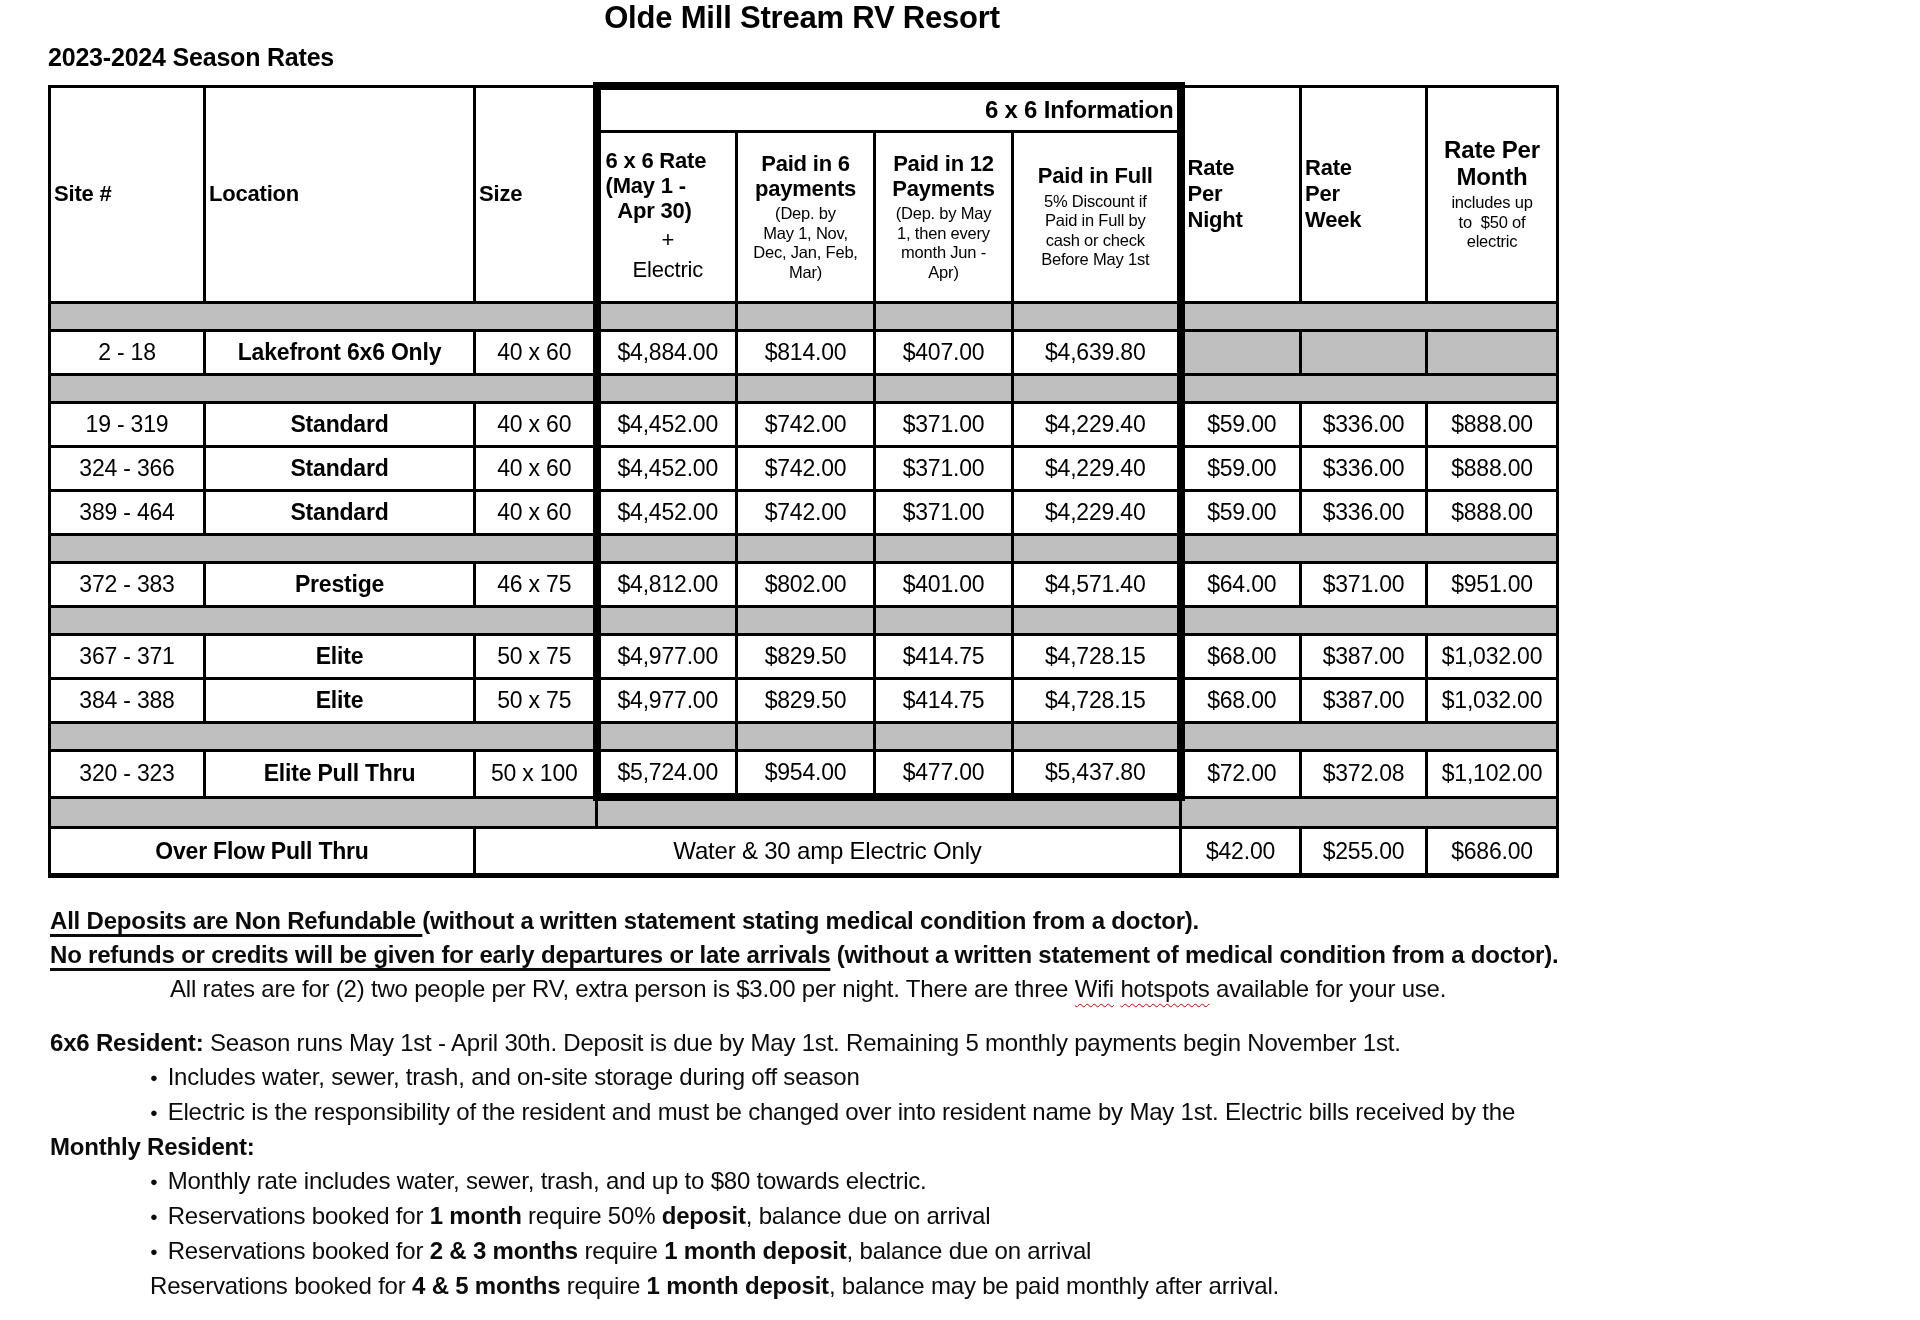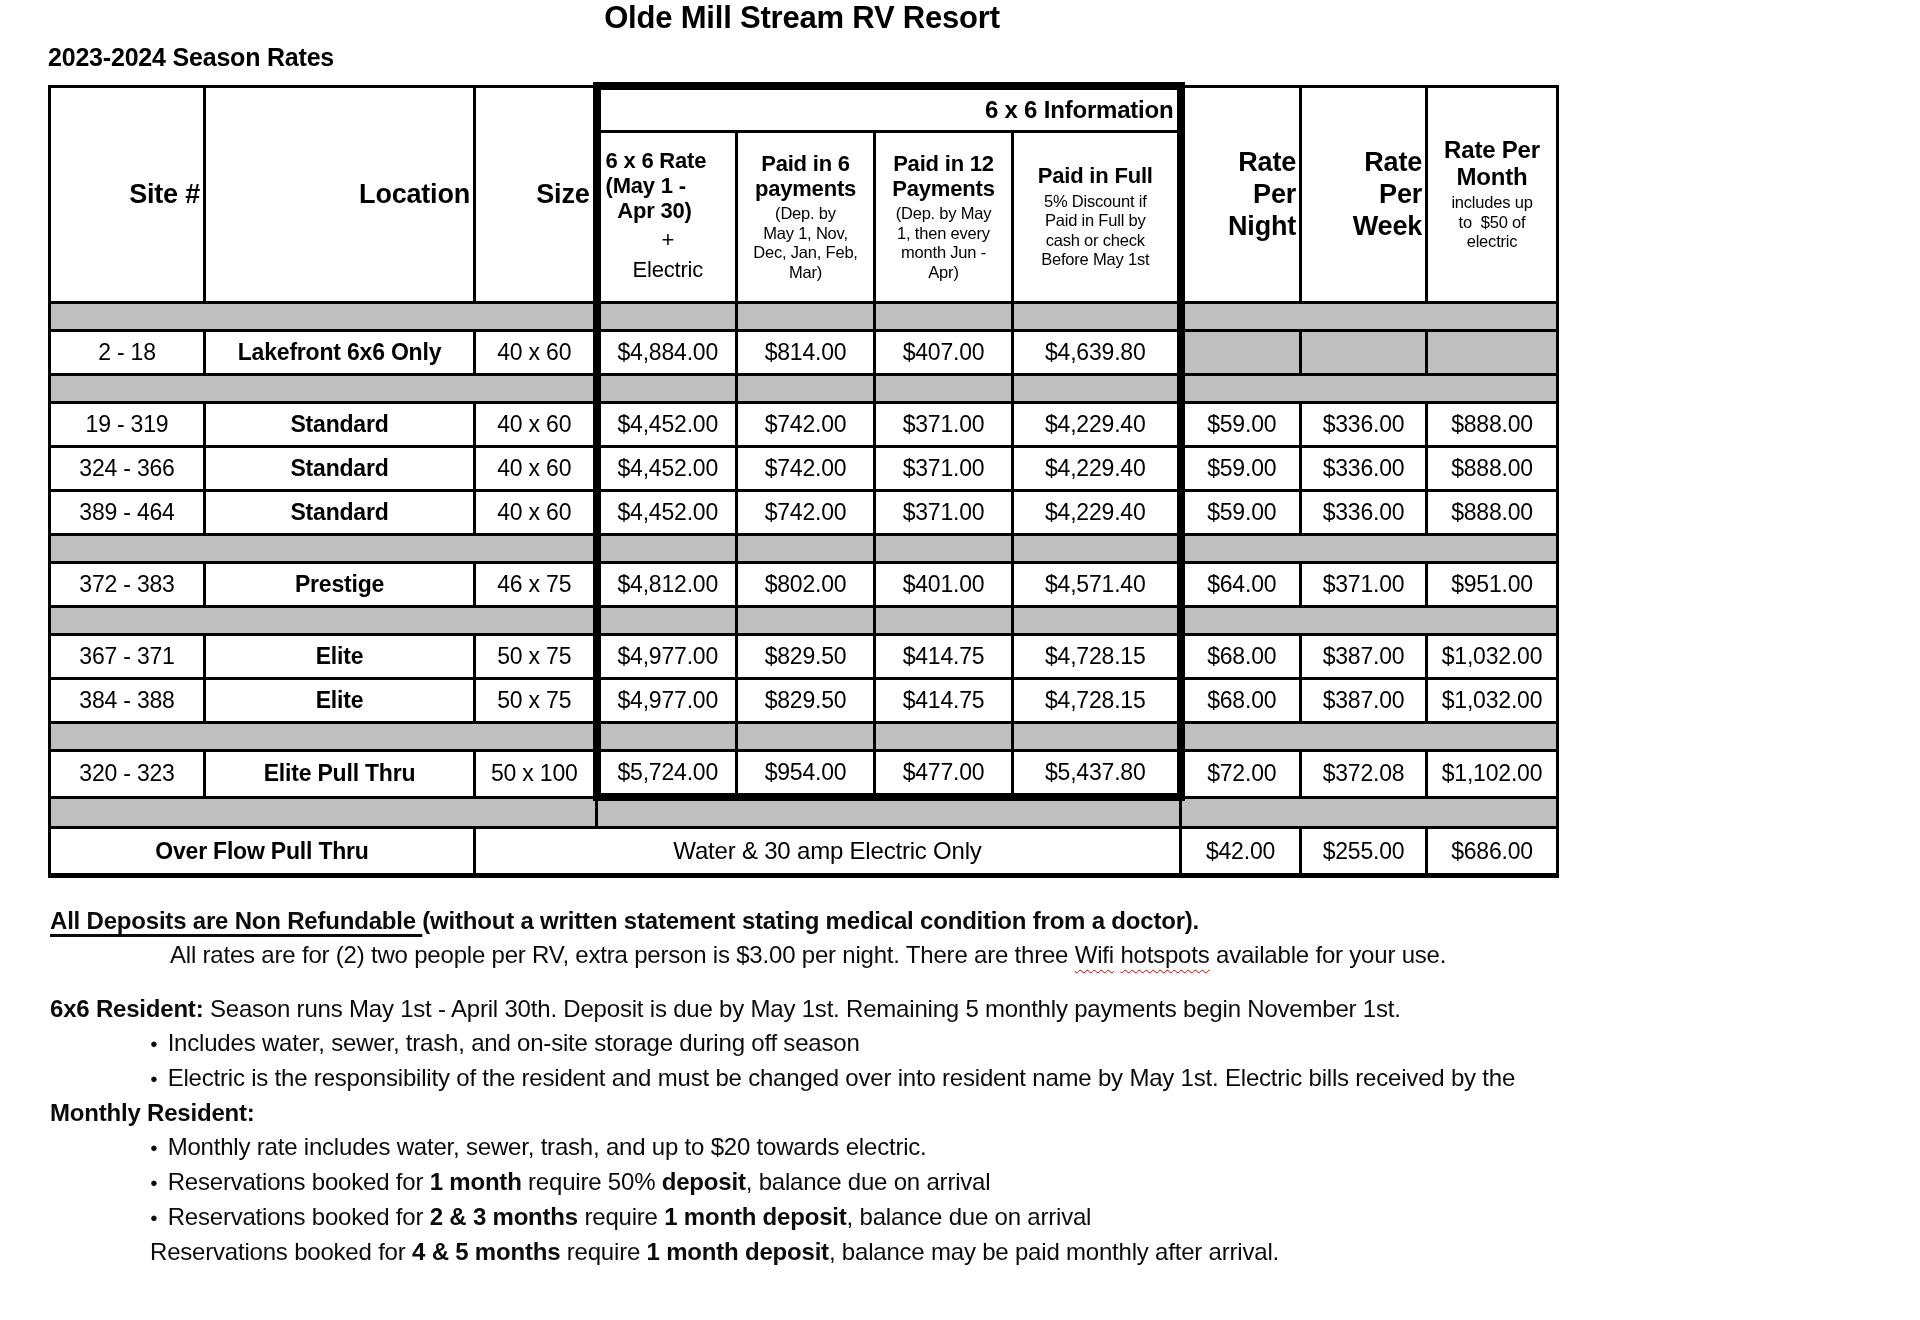--- a/index.html
+++ b/index.html
@@ -7,21 +7,21 @@
     width:1920px;height:1320px;background:#fff;overflow:hidden;
     font-family:"Liberation Sans","DejaVu Sans",sans-serif;color:#000;
     letter-spacing:-0.2px;
   }
   .title{margin-left:48px;width:1508px;text-align:center;font-weight:bold;font-size:31px}
   .subtitle{margin-top:7px;margin-left:48px;width:1508px;font-weight:bold;font-size:25px}
 
   table.rates{border-collapse:collapse;table-layout:fixed;width:1508px;margin:10px 0 0 48px;background:#fff}
   table.rates th,table.rates td{border:3px solid #000;padding:0 3px;vertical-align:middle;overflow:hidden}
   .pre{white-space:pre-line}
-  .h-big{font-size:27px;font-weight:bold;line-height:1.2;text-align:right}
+  .h-big{font-size:22px;font-weight:bold;line-height:1.2;text-align:left}
   .h-group{font-size:24px;font-weight:bold;height:40px;text-align:right}
   .h-sub{height:168px;text-align:center}
   .h-sub-title{font-weight:bold;font-size:22px;line-height:1.12;text-align:center}
   .h-sub-title.left{text-align:left;padding-left:2px}
   .h-sub-extra{font-size:22px;font-weight:normal;line-height:1.35;text-align:center;margin-top:2px}
   .h-small{font-size:16.5px;font-weight:normal;line-height:1.18;text-align:center;margin-top:3px}
   .h-month-title{font-size:24px;font-weight:bold;line-height:1.12;text-align:center}
 
   tr.spacer td{height:25px;background:#bfbfbf;padding:0}
   td.sp{background:#bfbfbf}
@@ -265,22 +265,23 @@
         <td class="c ofn" colspan="5">Water &amp; 30 amp Electric Only</td>
         <td class="c">$42.00</td>
         <td class="c">$255.00</td>
         <td class="c">$686.00</td>
       </tr>
     </tbody>
 </table>
 
 <div class="notes" id="notes">
     <div class="n-line"><span class="b u">All Deposits are Non Refundable </span><span class="b">(without a written statement stating medical condition from a doctor).</span></div>
+    <div class="n-line"><span class="b u">No refunds or credits will be given for early departures or late arrivals</span><span class="b"> (without a written statement of medical condition from a doctor).</span></div>
     <div class="n-line n-indent"><span>All rates are for (2) two people per RV, extra person is $3.00 per night.  There are three </span><span class="wavy">Wifi</span><span> </span><span class="wavy">hotspots</span><span> available for your use.</span></div>
     <div class="n-line n-gap"><span class="b">6x6 Resident:</span><span>  Season runs May 1st - April 30th.  Deposit is due by May 1st.  Remaining 5 monthly payments begin November 1st.</span></div>
     <div class="n-line n-bullet"><span class="bullet">●</span><span>Includes water, sewer, trash, and on-site storage during off season</span></div>
     <div class="n-line n-bullet"><span class="bullet">●</span><span>Electric is the responsibility of the resident and must be changed over into resident name by May 1st.  Electric bills received by the</span></div>
     <div class="n-line"><span class="b">Monthly Resident:</span></div>
-    <div class="n-line n-bullet"><span class="bullet">●</span><span>Monthly rate includes water, sewer, trash, and up to $20 towards electric.</span></div>
+    <div class="n-line n-bullet"><span class="bullet">●</span><span>Monthly rate includes water, sewer, trash, and up to $80 towards electric.</span></div>
     <div class="n-line n-bullet"><span class="bullet">●</span><span>Reservations booked for </span><span class="b">1 month</span><span> require 50% </span><span class="b">deposit</span><span>, balance due on arrival</span></div>
     <div class="n-line n-bullet"><span class="bullet">●</span><span>Reservations booked for </span><span class="b">2 &amp; 3 months</span><span> require </span><span class="b">1 month deposit</span><span>, balance due on arrival</span></div>
     <div class="n-line n-bullet"><span>Reservations booked for </span><span class="b">4 &amp; 5 months</span><span> require </span><span class="b">1 month deposit</span><span>, balance may be paid monthly after arrival.</span></div>
   </div>
 
 </body></html>

